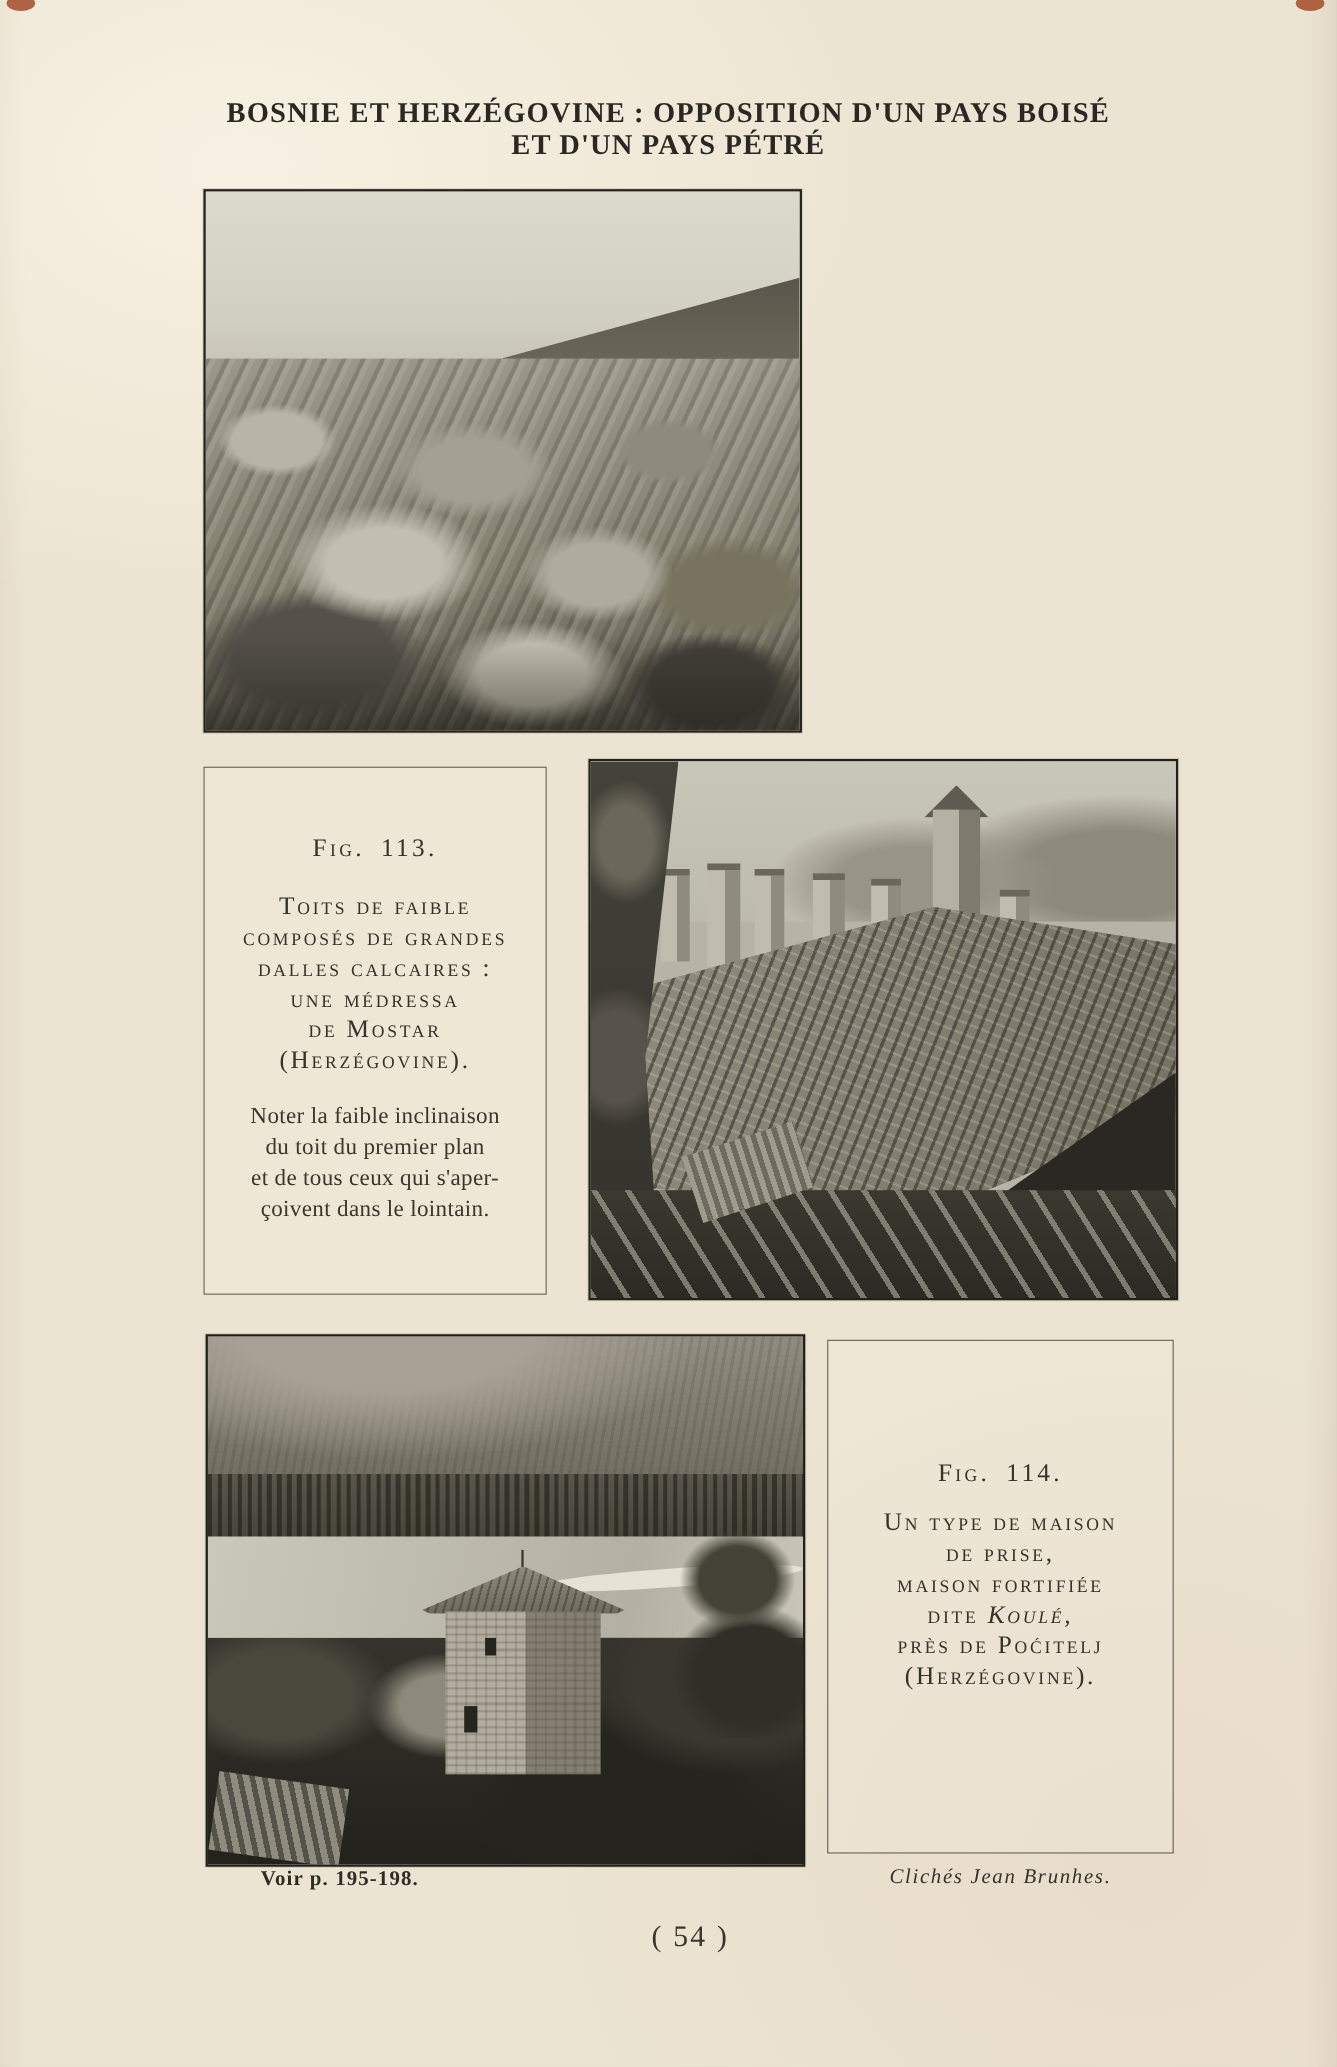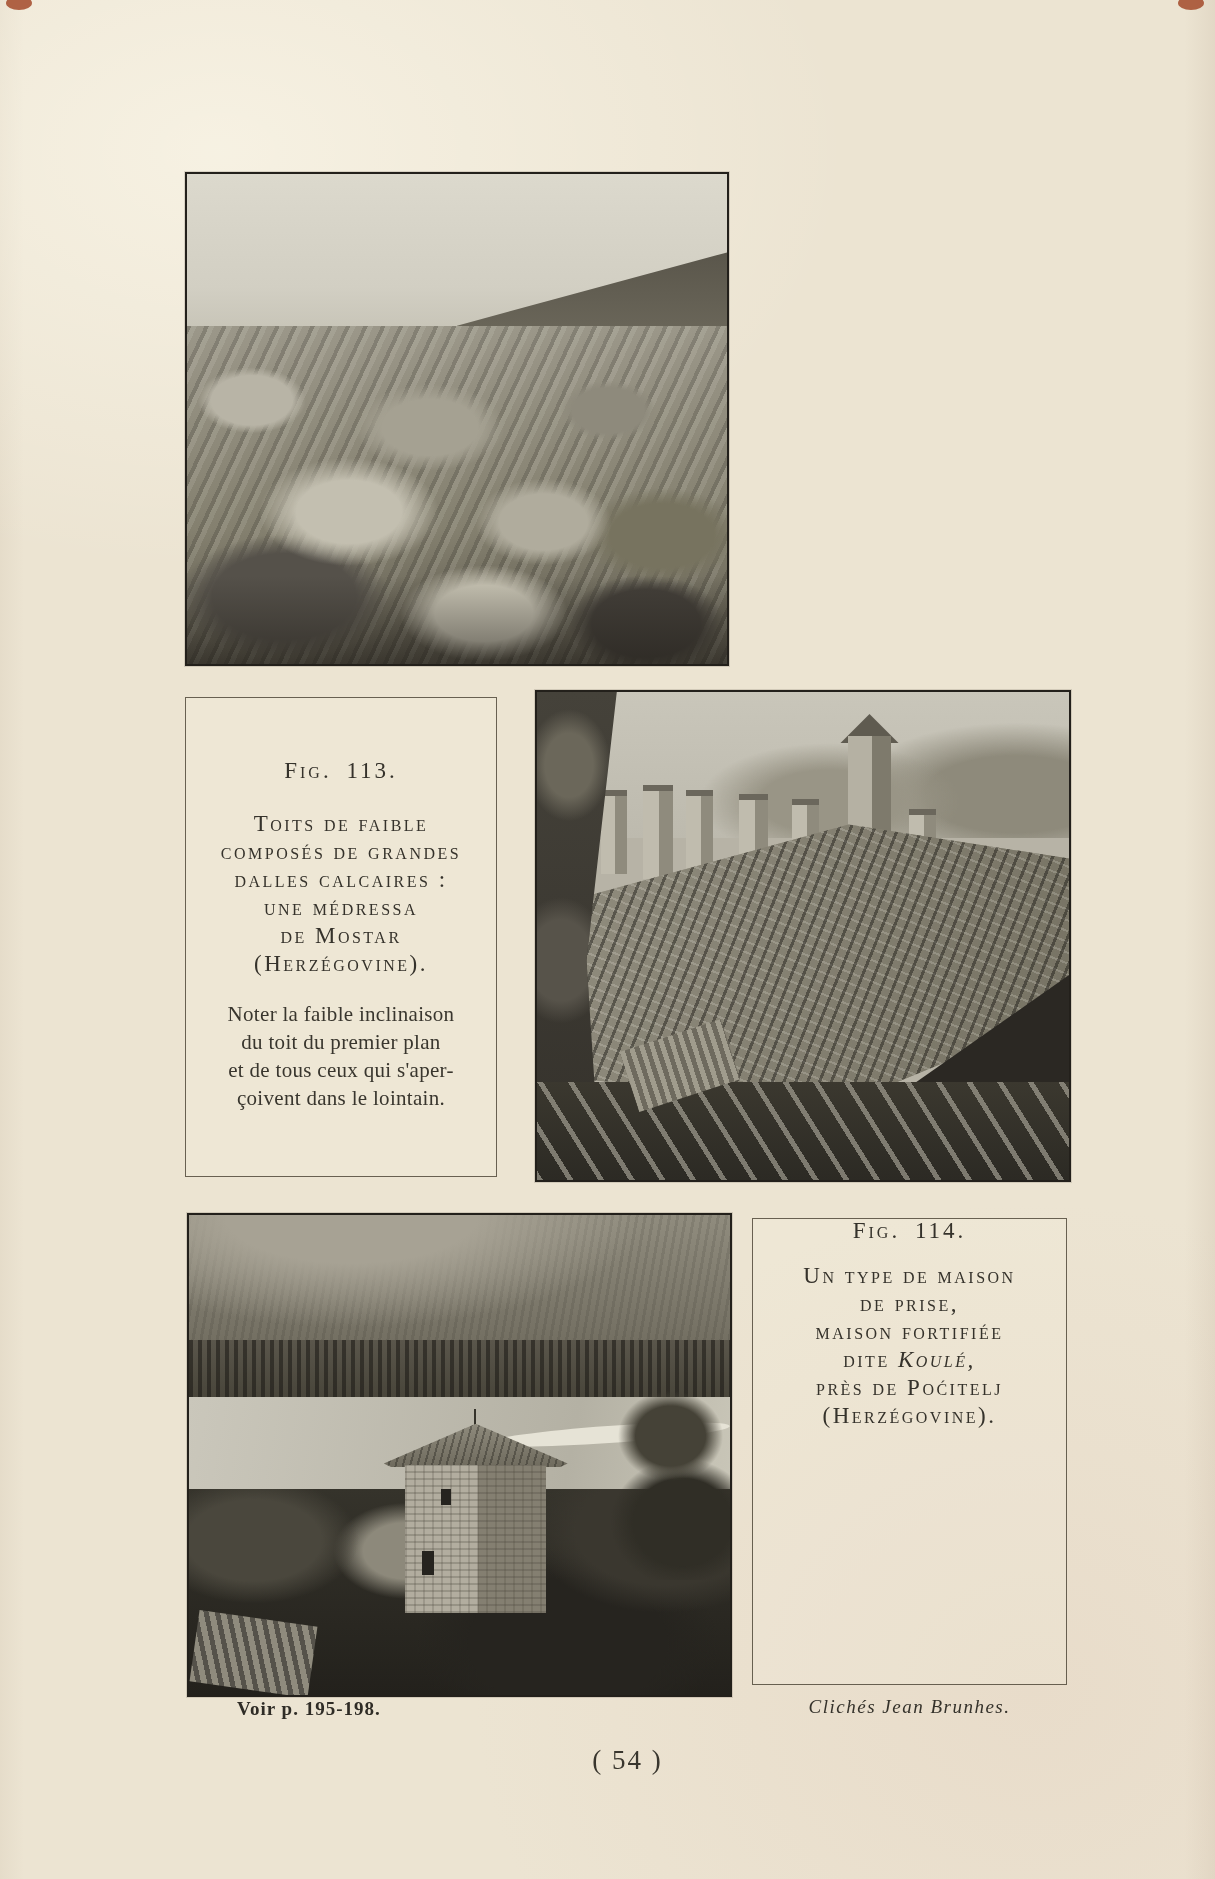--- a/index.html
+++ b/index.html
@@ -141,21 +141,21 @@
   .p3-window { background:#26241f; }
   .p3-w1 { left:43%; top:70%; width:2.2%; height:5%; }
   .p3-w2 { left:46.5%; top:57%; width:2%; height:3.5%; }
   .p3-slabs { left:1%; top:84%; width:22%; height:15%; transform:rotate(8deg);
     background:repeating-linear-gradient(70deg, #8f8b7d 0 6px, #55524a 6px 11px); }
 
   
   .caption-box { position:absolute; box-sizing:border-box; border:1px solid rgba(70,62,48,.8); text-align:center; background:rgba(255,252,242,.12); }
   .box-112 { left:752px; top:178px; width:306px; height:467px; padding-top:100px; }
   .box-113 { left:185px; top:697px; width:312px; height:480px; padding-top:61px; }
-  .box-114 { left:752px; top:1218px; width:315px; height:467px; }
+  .box-114 { left:752px; top:1218px; width:315px; height:467px; padding-top:108px; }
 
   .fig-label { font-variant:small-caps; font-size:23px; line-height:24px; letter-spacing:3px; word-spacing:6px; color:#35322b; }
   .cap-lines { margin-top:22px; }
   .box-113 .cap-lines { margin-top:27px; }
   .box-114 .cap-lines { margin-top:19px; }
   .cap-line { font-variant:small-caps; font-size:23px; line-height:28px; letter-spacing:2.5px; color:#35322b; }
   .cap-note { margin-top:22px; font-size:21px; line-height:28px; color:#39362e; letter-spacing:.3px; }
   .box-113 .cap-note { }
   em { font-style:italic; }
 
@@ -164,20 +164,22 @@
   .page-number { position:absolute; left:40px; right:0; top:1745px; text-align:center; font-size:27px; letter-spacing:2px; color:#39362e; }
 </style>
 </head>
 <body>
 
 <div class="page">
 
   <div class="corner-mark cm-left"></div>
   <div class="corner-mark cm-right"></div>
 
+  <div class="title title1">BOSNIE ET HERZÉGOVINE : OPPOSITION D'UN PAYS BOISÉ</div>
+  <div class="title title2">ET D'UN PAYS PÉTRÉ</div>
 
   <div class="photo photo-112" title="Rocky limestone lapiaz field on a hillside, light sky above, dark slope at upper right">
     <div class="p1-sky"></div>
     <div class="p1-hill"></div>
     <div class="p1-rocks"></div>
     <div class="p1-shadow"></div>
   </div>
 
   <div class="caption-box box-113">
     <div class="fig-label">Fig. 113.</div>

